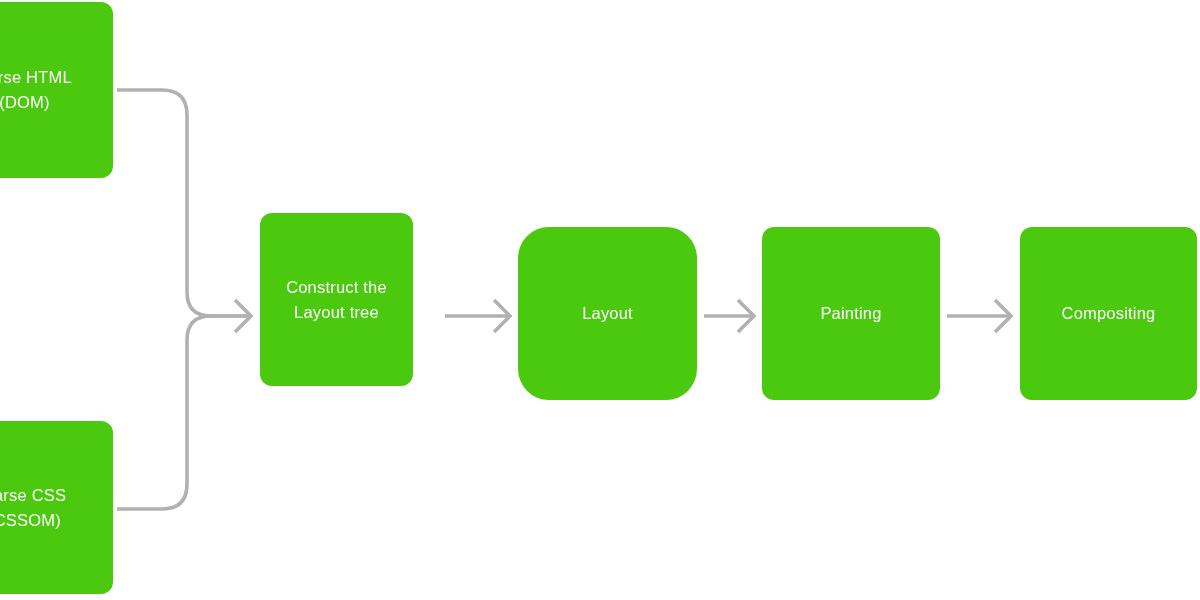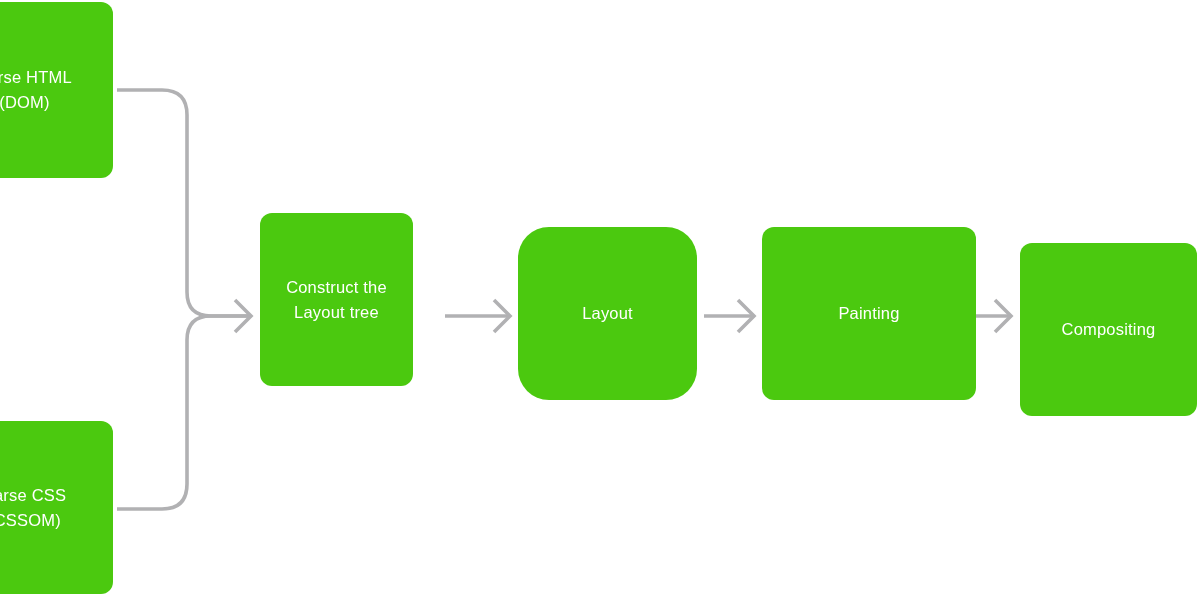--- a/index.html
+++ b/index.html
@@ -37,22 +37,22 @@
     font-size: 16.5px;
     line-height: 25px;
     font-weight: 500;
     letter-spacing: 0.2px;
   }
   .node span { display: block; }
   .n-parse-html   { left: -64px; top: 2px;   width: 177px; height: 176px; }
   .n-parse-css    { left: -64px; top: 421px; width: 177px; height: 173px; }
   .n-render-tree  { left: 260px; top: 213px; width: 153px; height: 173px; }
   .n-layout       { left: 518px; top: 227px; width: 179px; height: 173px; border-radius: 31px; }
-  .n-painting     { left: 762px; top: 227px; width: 214px; height: 173px; }
-  .n-compositing  { left: 1020px; top: 227px; width: 177px; height: 173px; margin-top: 16px; }
+  .n-painting     { left: 762px; top: 227px; width: 178px; height: 173px; }
+  .n-compositing  { left: 1020px; top: 227px; width: 177px; height: 173px; }
   path { stroke: var(--arrow_gray); stroke-width: 3.6; fill: none; }
 </style>
 </head>
 <body>
 
 <div class="canvas">
 
   <svg class="connectors" viewBox="0 0 1200 600" xmlns="http://www.w3.org/2000/svg" aria-hidden="true">
 
     <path d="M117 90 H162 Q187 90 187 115 V292 Q187 316 211 316 H251"></path>

